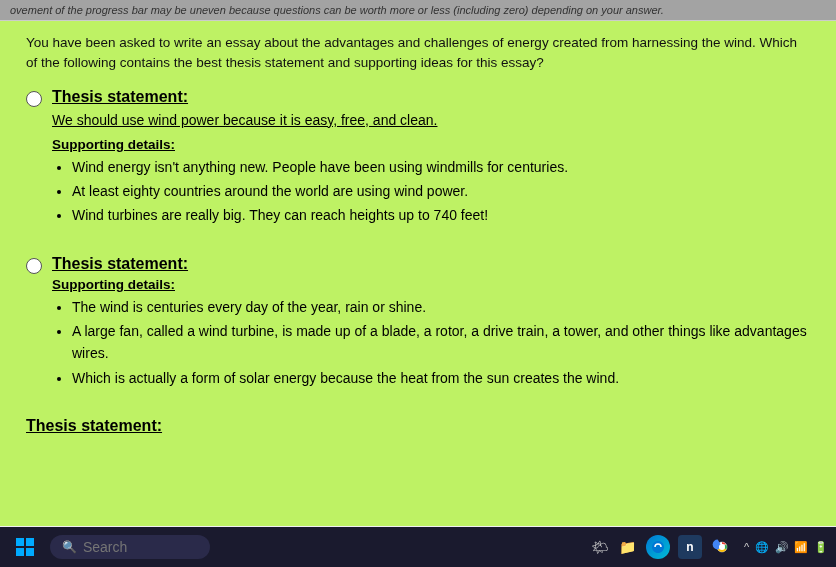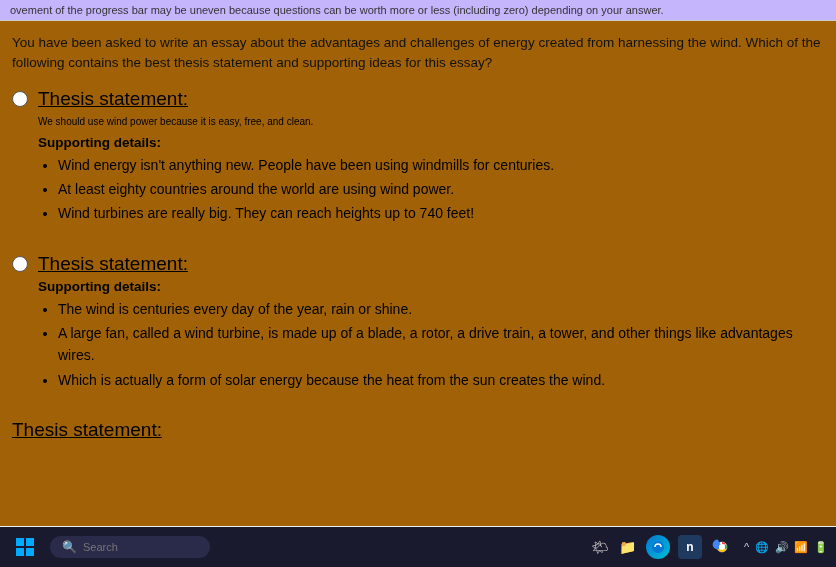--- a/index.html
+++ b/index.html
@@ -12,30 +12,31 @@
       font-family: Arial, sans-serif;
       font-size: 14px;
       background: #f0f0f0;
       width: 836px;
       height: 567px;
       overflow: hidden;
       position: relative;
     }
 
     .progress-bar-note {
-      background: #c4b5fd;
+      background: #a3a3a3;
       border-bottom: 1px solid #ccc;
       padding: 4px 10px;
       font-size: 11px;
       color: #333;
+      font-style: italic;
     }
 
     .main-content {
-      background: #a16207;
-      padding: 12px 12px;
+      background: #bef264;
+      padding: 12px 26px;
       height: calc(567px - 22px - 40px);
       overflow-y: auto;
     }
 
     .question-text {
       font-size: 13.5px;
       color: #111;
       line-height: 1.5;
       margin-bottom: 14px;
       font-weight: normal;
@@ -57,34 +58,36 @@
       border: 1.5px solid #555;
       background: #fff;
       cursor: pointer;
     }
 
     .option-content {
       flex: 1;
     }
 
     .section-label {
-      font-weight: normal;
-      font-size: 19px;
+      font-weight: bold;
+      font-size: 16px;
       margin-bottom: 4px;
       text-decoration: underline;
     }
 
     .thesis-text {
-      font-size: 10px;
+      font-size: 14px;
       margin-bottom: 6px;
       line-height: 1.5;
+      text-decoration: underline;
     }
 
     .supporting-label {
       font-weight: bold;
+      text-decoration: underline;
       font-size: 13.5px;
       margin-bottom: 4px;
     }
 
     .bullet-list {
       list-style: disc;
       padding-left: 20px;
       font-size: 14px;
       line-height: 1.6;
     }
@@ -151,21 +154,21 @@
     .search-icon-tb {
       color: #aaa;
       font-size: 12px;
     }
 
     .search-input-tb {
       background: transparent;
       border: none;
       outline: none;
       color: #7dd3fc;
-      font-size: 11px;
+      font-size: 14px;
       width: 80px;
     }
 
     .taskbar-right {
       display: flex;
       align-items: center;
       gap: 10px;
       color: #ccc;
       font-size: 12px;
     }

